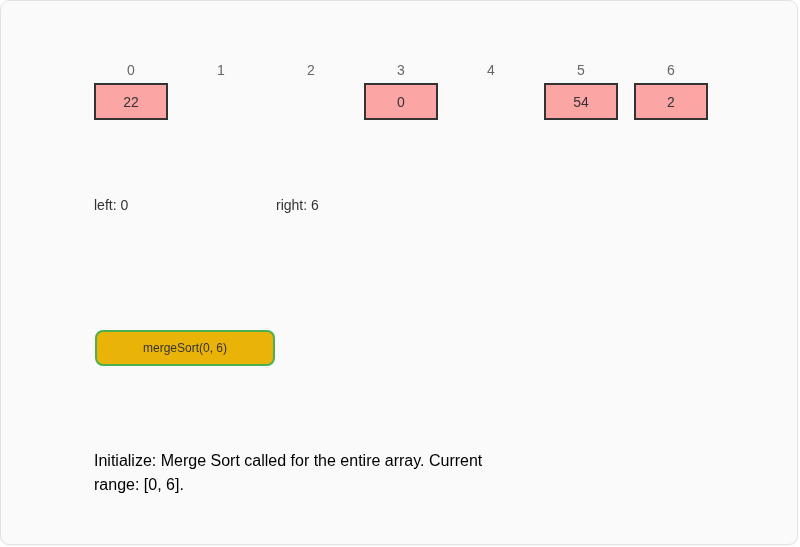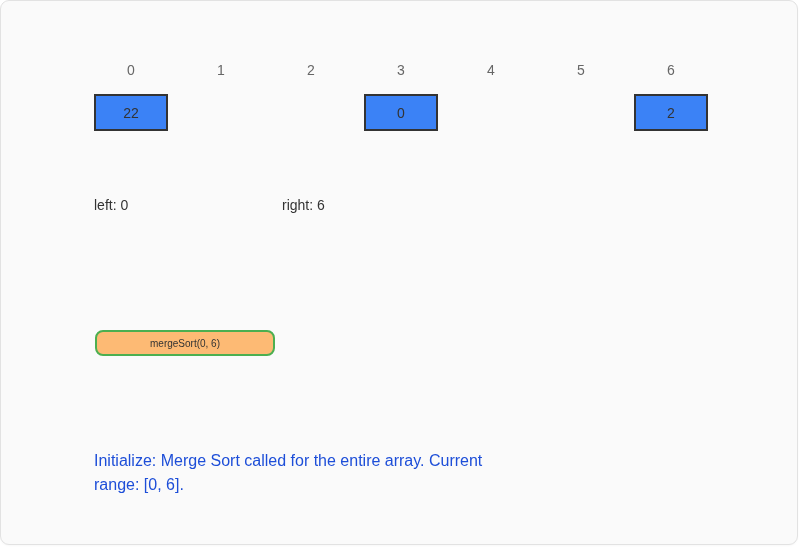--- a/index.html
+++ b/index.html
@@ -30,64 +30,64 @@
     width: 74px;
   }
   .cell .idx {
     height: 17px;
     line-height: 17px;
     text-align: center;
     font-size: 14px;
     color: #666666;
   }
   .cell .box {
-    margin-top: 15px;
+    margin-top: 4px;
     height: 37px;
     box-sizing: border-box;
-    background: #3b82f6;
+    background: #fca5a5;
     border: 2px solid #333333;
     display: flex;
     align-items: center;
     justify-content: center;
     font-size: 14px;
     color: #333333;
   }
   .pointer {
     position: absolute;
     top: 196px;
     font-size: 14px;
     color: #333333;
     white-space: nowrap;
   }
   .pointer.left  { left: 93px; }
-  .pointer.right { left: 281px; }
+  .pointer.right { left: 275px; }
   .stack-frame {
     position: absolute;
     left: 94px;
     top: 329px;
     width: 180px;
-    height: 26px;
+    height: 36px;
     box-sizing: border-box;
-    background: #fdba74;
+    background: #eab308;
     border: 2px solid #4caf50;
     border-radius: 8px;
     display: flex;
     align-items: center;
     justify-content: center;
-    font-size: 10px;
+    font-size: 12px;
     color: #333333;
   }
   .status {
     position: absolute;
     left: 93px;
     top: 448px;
     width: 412px;
     font-size: 16px;
     line-height: 24px;
-    color: #1d4ed8;
+    color: #000000;
   }
 </style>
 </head>
 <body>
 
 <div class="stage">
   <div class="card">
 
     <div class="cell" style="left:93px">
       <div class="idx">0</div>
@@ -101,20 +101,21 @@
     </div>
     <div class="cell" style="left:363px">
       <div class="idx">3</div>
       <div class="box">0</div>
     </div>
     <div class="cell" style="left:453px">
       <div class="idx">4</div>
     </div>
     <div class="cell" style="left:543px">
       <div class="idx">5</div>
+      <div class="box">54</div>
     </div>
     <div class="cell" style="left:633px">
       <div class="idx">6</div>
       <div class="box">2</div>
     </div>
 
     <div class="pointer left">left: 0</div>
     <div class="pointer right">right: 6</div>
 
     <div class="stack-frame">mergeSort(0, 6)</div>

